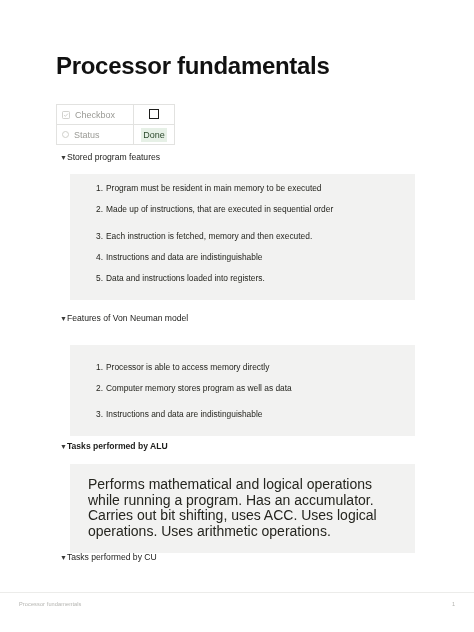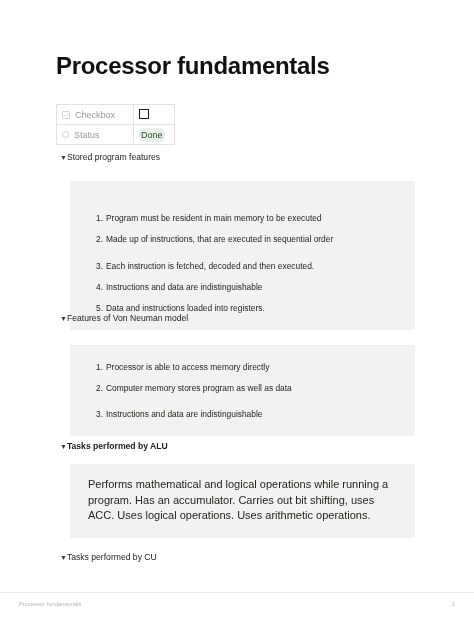--- a/index.html
+++ b/index.html
@@ -42,20 +42,21 @@
     left: 56px;
     top: 104px;
     border-collapse: collapse;
     font-size: 9px;
   }
   .prop-table td {
     border: 1px solid #e2e2e0;
     padding: 0;
     height: 19px;
     vertical-align: middle;
+    text-align: center;
   }
   .prop-label-cell {
     width: 71px;
     padding-left: 5px !important;
   }
   .prop-label-inner {
     display: flex;
     align-items: center;
     gap: 5px;
     color: #9a9a95;
@@ -87,21 +88,21 @@
     display: inline-block;
     background: #ffffff;
   }
   .status-pill {
     display: inline-block;
     background: #e6f0e6;
     color: #2d4a2d;
     font-size: 9px;
     line-height: 12px;
     padding: 1px 2px;
-    border-radius: 5px;
+    border-radius: 0;
     white-space: nowrap;
   }
 
   
   .toggle-head {
     position: absolute;
     left: 60px;
     display: flex;
     align-items: flex-start;
     font-size: 8.6px;
@@ -144,21 +145,21 @@
     left: -15px;
     top: 0;
     width: 12px;
     text-align: right;
     font-size: 8.4px;
     color: #25251f;
   }
   .para {
     margin: 0;
     padding: 0 18px;
-    font-size: 11px;
+    font-size: 14px;
     line-height: 15.6px;
     color: #25251f;
   }
 
   
   .footer-rule {
     position: absolute;
     left: 0;
     right: 0;
     top: 592px;
@@ -217,25 +218,25 @@
           <span class="status-pill">Done</span>
         </td>
       </tr>
     </tbody>
   </table>
 
   <div class="toggle-head" style="top:151px;">
     <span class="caret">▼</span>
     <span>Stored program features</span>
   </div>
-  <div class="block" style="top:181px;padding:31px 0 16px 0;">
+  <div class="block" style="top:174px;padding:8px 0 16px 0;">
     <ol>
       <li style="margin-bottom:9px;">Program must be resident in main memory to be executed</li>
       <li style="margin-bottom:15px;">Made up of instructions, that are executed in sequential order</li>
-      <li style="margin-bottom:9px;">Each instruction is fetched, decoded and then executed.</li>
+      <li style="margin-bottom:9px;">Each instruction is fetched, memory and then executed.</li>
       <li style="margin-bottom:9px;">Instructions and data are indistinguishable</li>
       <li>Data and instructions loaded into registers.</li>
     </ol>
   </div>
 
   <div class="toggle-head" style="top:312px;">
     <span class="caret">▼</span>
     <span>Features of Von Neuman model</span>
   </div>
   <div class="block" style="top:345px;padding:16px 0 16px 0;">

